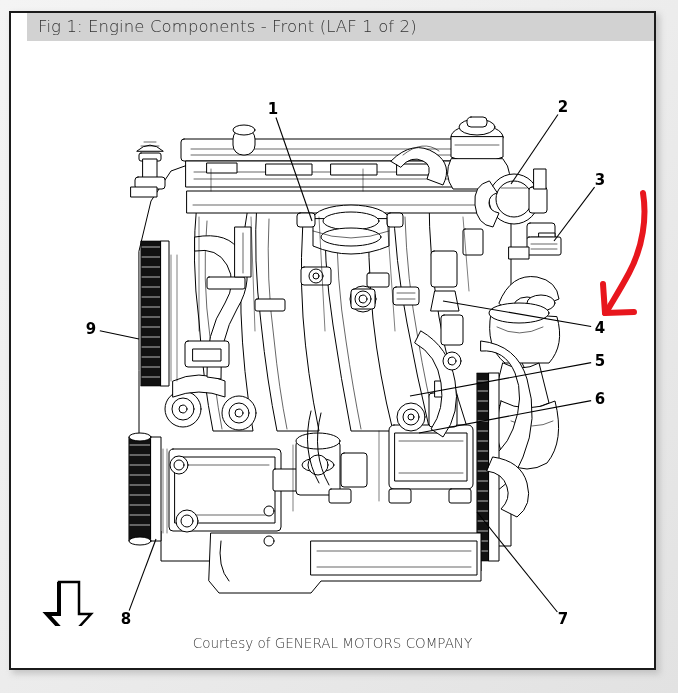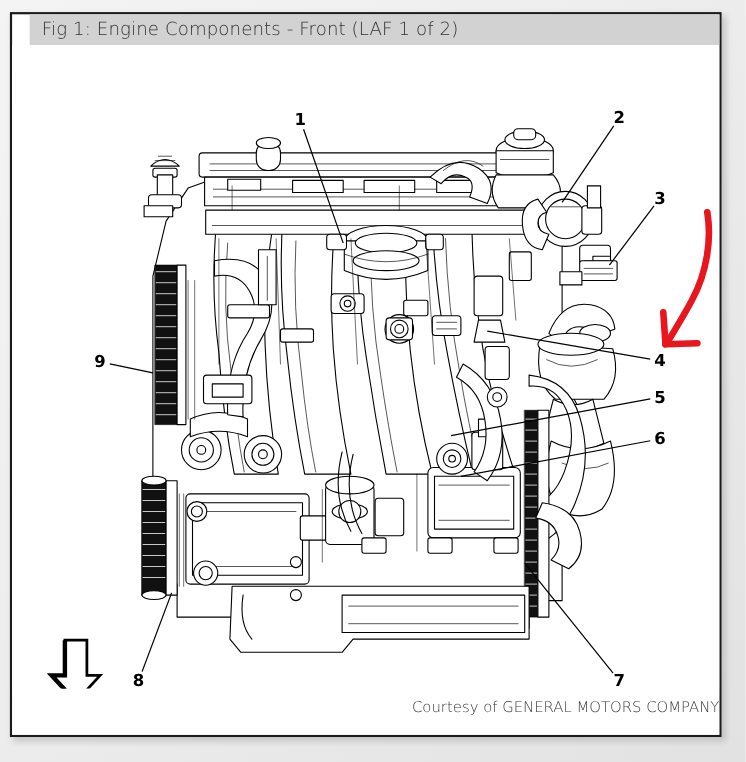--- a/index.html
+++ b/index.html
@@ -83,21 +83,21 @@
     height: 585px;
   }
 
   #diagram-svg { display: block; }
 
   #figure-credit {
     position: absolute;
     left: 0;
     top: 594px;
     width: 643px;
-    text-align: right;
+    text-align: center;
     font-size: 13.5px;
     color: #3a3a3a;
     font-family: "DejaVu Sans", sans-serif;
     font-weight: 300;
   }
 
   .callout-num {
     font-family: "DejaVu Sans", sans-serif;
     font-size: 15px;
     font-weight: 600;

